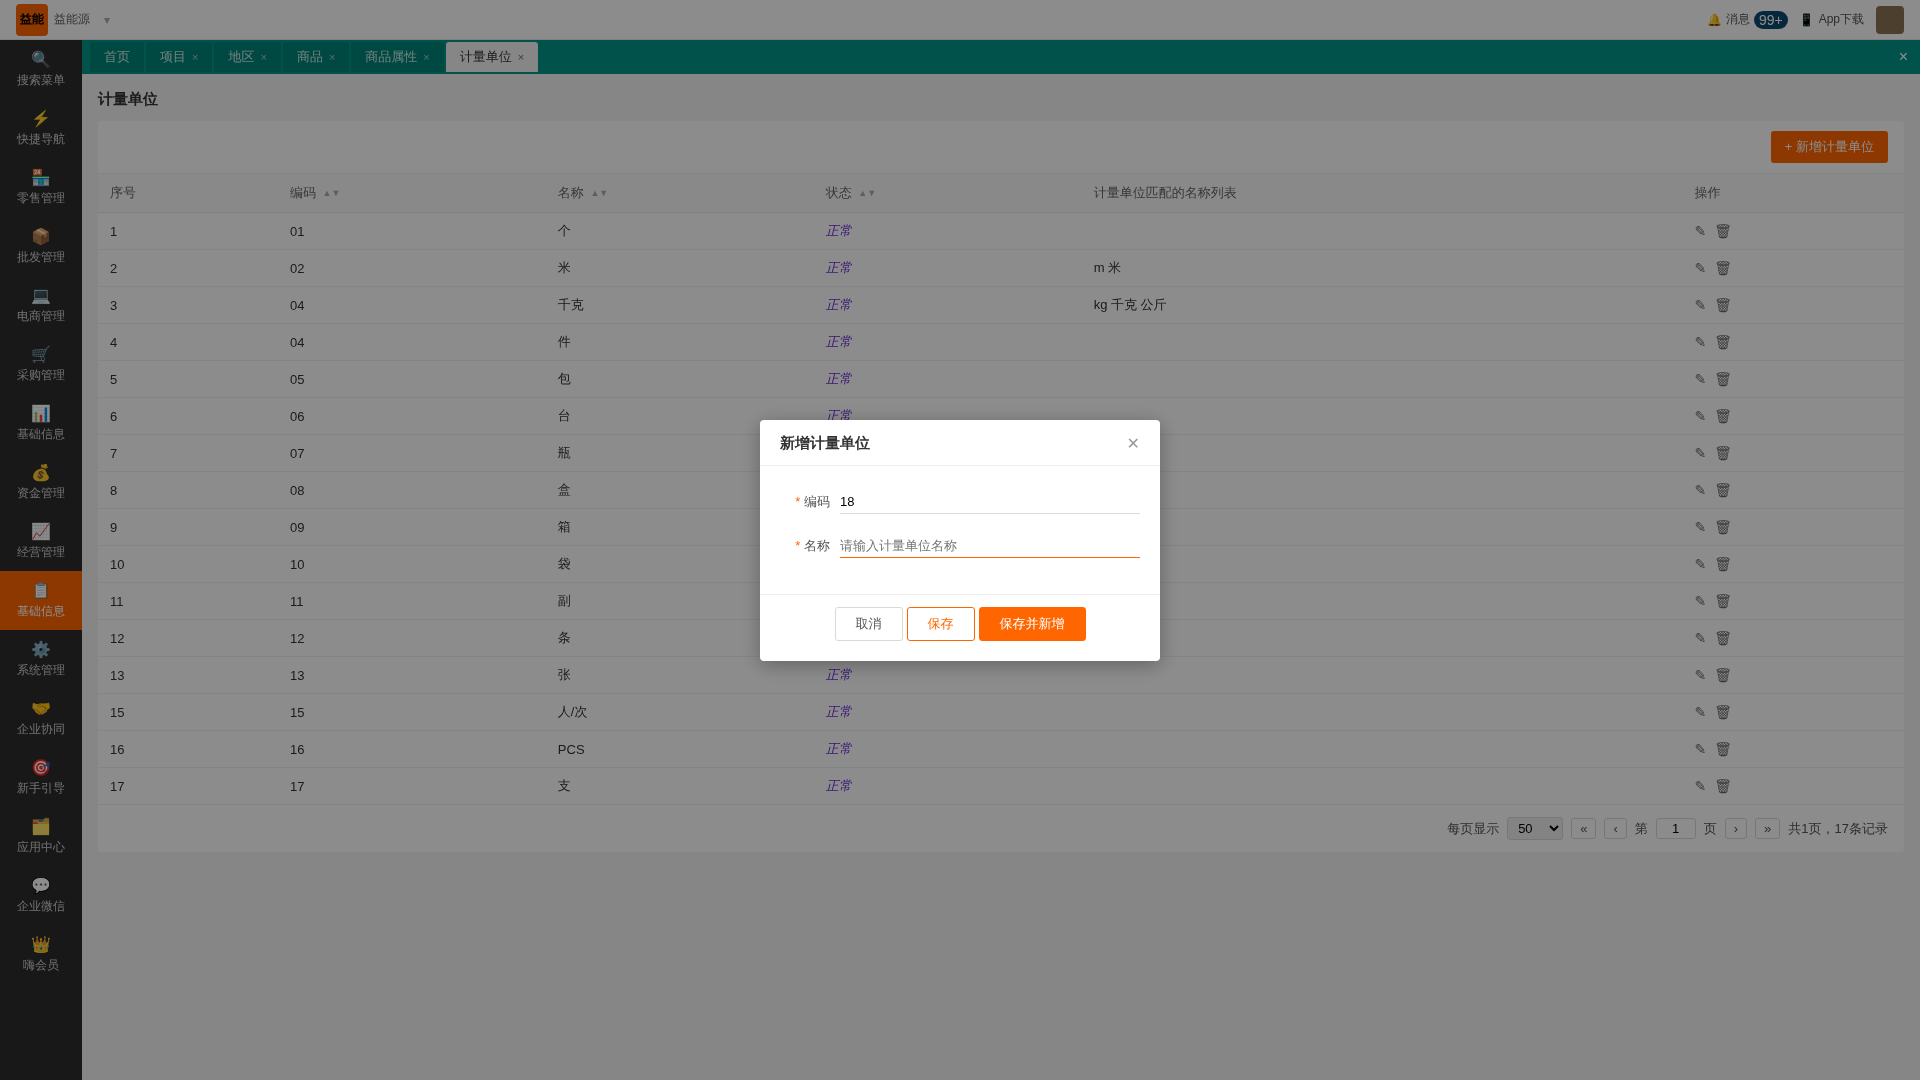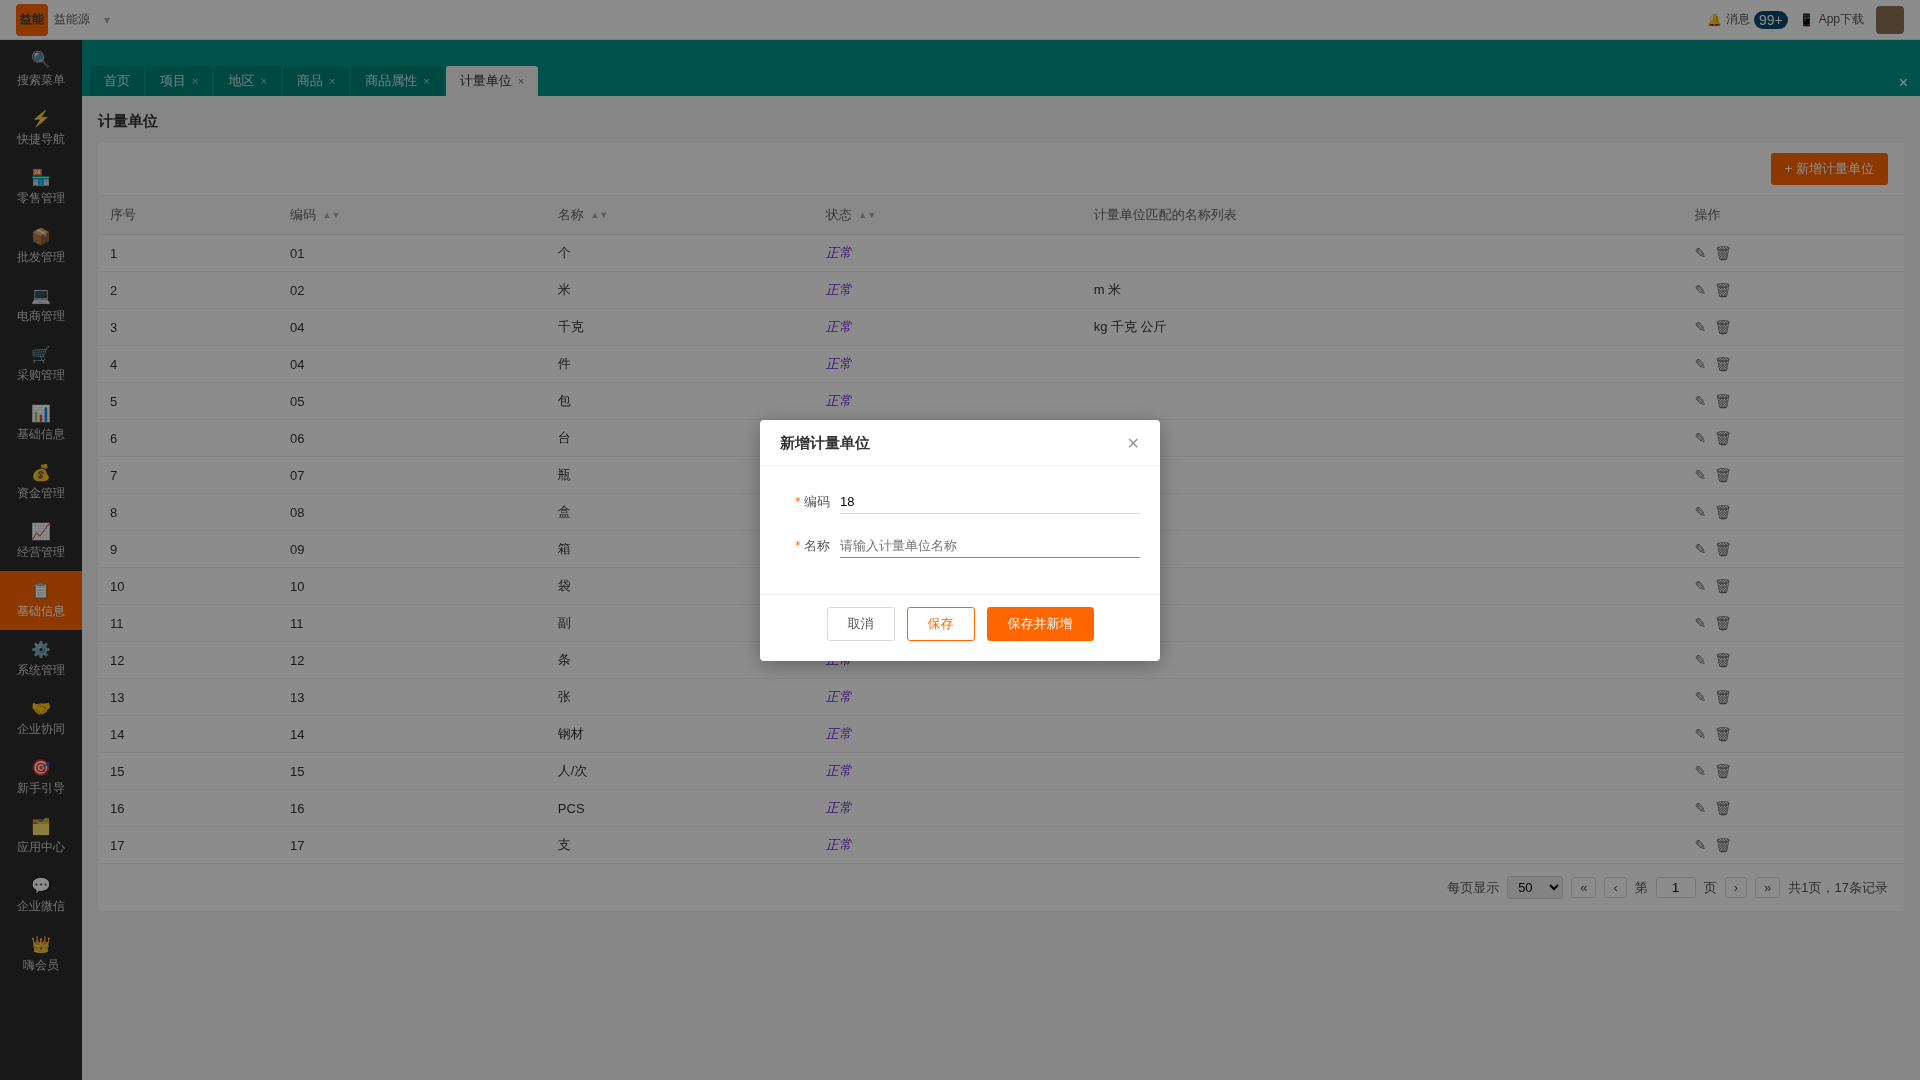--- a/index.html
+++ b/index.html
@@ -3,41 +3,41 @@
   <meta charset="utf-8">
   <style>
     * { box-sizing: border-box; margin: 0; padding: 0; }
     body { font-family: 'Microsoft YaHei', Arial, sans-serif; font-size: 13px; background: #f0f2f5; color: #333; overflow: hidden; width: 1920px; height: 1080px; }
 
     
     .app-container { display: flex; flex-direction: column; height: 1080px; width: 1920px; }
     .top-bar { height: 40px; background: #fff; display: flex; align-items: center; justify-content: space-between; padding: 0 16px; border-bottom: 1px solid #e8e8e8; flex-shrink: 0; }
     .top-bar-left { display: flex; align-items: center; gap: 8px; }
     .logo-area { display: flex; align-items: center; gap: 6px; width: 80px; }
-    .logo-icon { width: 32px; height: 32px; background: #f60; border-radius: 4px; display: flex; align-items: center; justify-content: center; color: #404040; font-weight: bold; font-size: 12px; }
+    .logo-icon { width: 32px; height: 32px; background: #f60; border-radius: 4px; display: flex; align-items: center; justify-content: center; color: #000000; font-weight: bold; font-size: 12px; }
     .logo-text { font-size: 12px; color: #666; }
     .top-bar-right { display: flex; align-items: center; gap: 12px; }
     .top-nav-btn { font-size: 12px; color: #555; cursor: pointer; display: flex; align-items: center; gap: 4px; }
     .notification-badge { background: #0c4a6e; color: white; border-radius: 10px; padding: 1px 5px; font-size: 14px; }
     .user-avatar { width: 28px; height: 28px; background: #8B7355; border-radius: 4px; }
 
     
     .main-body { display: flex; flex: 1; overflow: hidden; }
 
     
     .sidebar { width: 82px; background: #2d2d2d; display: flex; flex-direction: column; flex-shrink: 0; overflow-y: auto; }
     .sidebar-item { display: flex; flex-direction: column; align-items: center; justify-content: center; padding: 10px 4px; cursor: pointer; color: #ccc; font-size: 12px; gap: 3px; text-align: center; min-height: 52px; }
     .sidebar-item.active { background: #f60; color: white; }
     .sidebar-item .icon { font-size: 16px; }
 
     
     .content-area { flex: 1; display: flex; flex-direction: column; overflow: hidden; }
 
     
-    .tab-bar { height: 56px; background: #009688; display: flex; align-items: flex-end; padding: 0 8px; gap: 2px; flex-shrink: 0; }
+    .tab-bar { height: 34px; background: #009688; display: flex; align-items: center; padding: 0 8px; gap: 2px; flex-shrink: 0; }
     .tab { display: flex; align-items: center; gap: 6px; padding: 6px 14px; border-radius: 3px 3px 0 0; font-size: 13px; cursor: pointer; color: rgba(255,255,255,0.8); background: rgba(0,0,0,0.1); }
     .tab.active { background: #f5f5f5; color: #333; }
     .tab-close { font-size: 11px; opacity: 0.7; cursor: pointer; }
     .tab-bar-close { margin-left: auto; color: white; font-size: 16px; cursor: pointer; padding: 4px; }
 
     
     .page-content { flex: 1; background: #f5f5f5; overflow: auto; padding: 16px; }
     .page-title { font-size: 15px; font-weight: bold; color: #333; margin-bottom: 12px; }
 
     
@@ -67,21 +67,21 @@
     .modal { background: white; border-radius: 4px; width: 400px; box-shadow: 0 4px 20px rgba(0,0,0,0.3); }
     .modal-header { display: flex; align-items: center; justify-content: space-between; padding: 14px 20px 12px; border-bottom: 1px solid #f0f0f0; }
     .modal-title { font-size: 15px; font-weight: bold; color: #333; }
     .modal-close { cursor: pointer; color: #999; font-size: 16px; }
     .modal-body { padding: 24px 20px 16px; }
     .form-row { display: flex; align-items: center; margin-bottom: 20px; }
     .form-label { width: 60px; text-align: right; padding-right: 10px; font-size: 13px; color: #555; }
     .form-label .required { color: #f60; }
     .form-input { flex: 1; border: none; border-bottom: 1px solid #d9d9d9; padding: 4px 0; font-size: 13px; outline: none; }
     .form-input.focused { border-bottom-color: #f60; }
-    .modal-footer { display: flex; align-items: center; justify-content: center; padding: 12px 20px 20px; gap: 12px; border-top: 1px solid #f0f0f0; }
+    .modal-footer { display: flex; align-items: center; justify-content: center; padding: 12px 20px 20px; gap: 4px; border-top: 1px solid #f0f0f0; }
     .btn-cancel { border: 1px solid #d9d9d9; background: white; padding: 7px 20px; border-radius: 3px; cursor: pointer; font-size: 13px; color: #555; }
     .btn-save { border: 1px solid #f60; background: white; color: #f60; padding: 7px 20px; border-radius: 3px; cursor: pointer; font-size: 13px; }
     .btn-save-new { background: #f60; color: white; border: 1px solid #f60; padding: 7px 20px; border-radius: 3px; cursor: pointer; font-size: 13px; }
   </style>
 </head>
 <body>
 
 <div class="app-container">
 
   <div class="top-bar">
@@ -386,33 +386,20 @@
     <td class="status-normal">正常</td>
     <td></td>
     <td>
       <div class="action-btns">
         <span class="action-edit">✎</span>
         <span class="action-del">🗑</span>
       </div>
     </td>
   </tr>
                 <tr>
-    <td>14</td>
-    <td>14</td>
-    <td>钢材</td>
-    <td class="status-normal">正常</td>
-    <td></td>
-    <td>
-      <div class="action-btns">
-        <span class="action-edit">✎</span>
-        <span class="action-del">🗑</span>
-      </div>
-    </td>
-  </tr>
-                <tr>
     <td>15</td>
     <td>15</td>
     <td>人/次</td>
     <td class="status-normal">正常</td>
     <td></td>
     <td>
       <div class="action-btns">
         <span class="action-edit">✎</span>
         <span class="action-del">🗑</span>
       </div>

